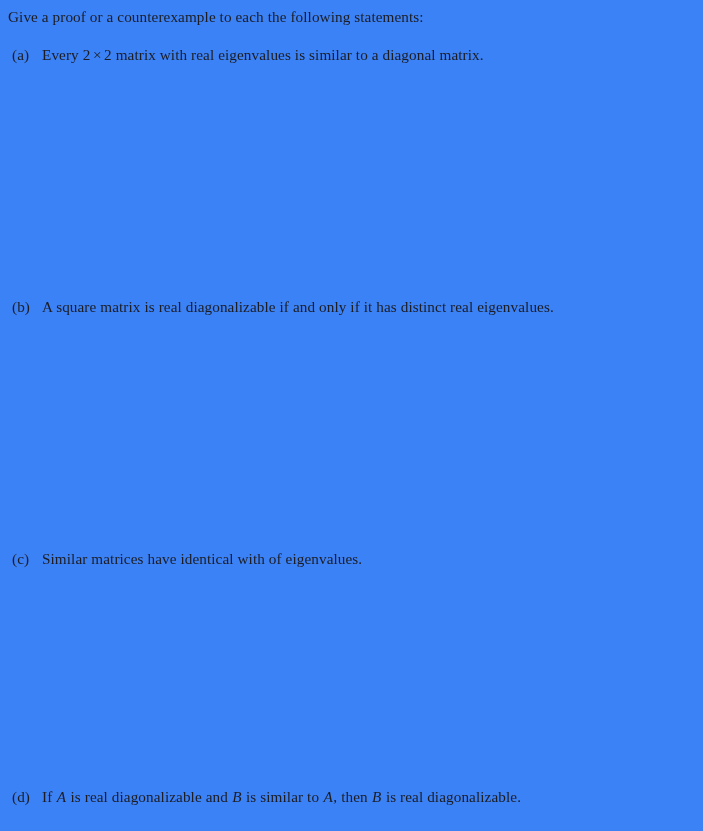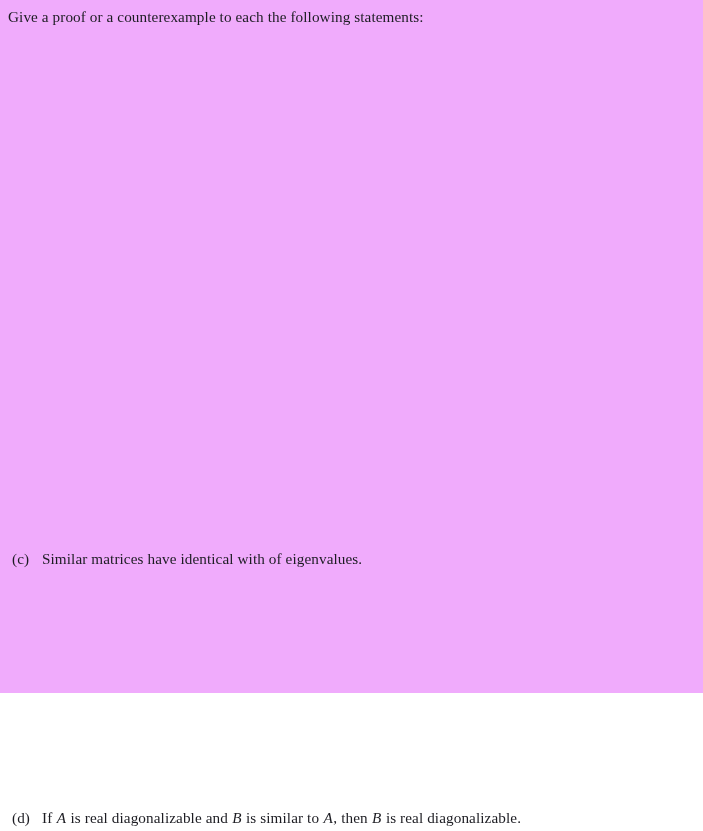--- a/index.html
+++ b/index.html
@@ -17,22 +17,22 @@
     font-family: "Liberation Serif", "DejaVu Serif", serif;
     color: #1c1c22;
     -webkit-font-smoothing: antialiased;
   }
 
   .page {
     position: absolute;
     left: 0;
     top: 0;
     width: 703px;
-    height: 693px;
-    background: #f0abfc;
+    height: 831px;
+    background: #3b82f6;
   }
 
   
   .intro {
     position: absolute;
     left: 8px;
     top: 7px;
     font-size: 15.2px;
     line-height: 20px;
     letter-spacing: 0.1px;
@@ -58,21 +58,21 @@
   }
 
   .item-text {
     display: inline;
   }
 
   
   .item-a { top: 45px; }
   .item-b { top: 297px; }
   .item-c { top: 549px; }
-  .item-d { top: 787px; margin-top: 21px; }
+  .item-d { top: 787px; }
 
   
   .mvar {
     font-family: "Liberation Serif", "DejaVu Serif", serif;
     font-style: italic;
     padding: 0 0.5px;
   }
 
   .mtimes {
     padding: 0 2.5px;
@@ -94,23 +94,29 @@
   .answer-b { top: 320px; height: 226px; }
   .answer-c { top: 572px; height: 226px; }
 </style>
 </head>
 <body>
 
 <div class="page">
 
   <div class="intro">Give a proof or a counterexample to each the following statements:</div>
 
+  <div class="item item-a">
+    <span class="item-label">(a)</span><span class="item-text"><span>Every </span><span class="mnum">2</span><span class="mtimes">×</span><span class="mnum">2</span><span> matrix with real eigenvalues is similar to a diagonal matrix.</span></span>
+  </div>
 
   <div class="answer-space answer-a"></div>
 
+  <div class="item item-b">
+    <span class="item-label">(b)</span><span class="item-text">A square matrix is real diagonalizable if and only if it has distinct real eigenvalues.</span>
+  </div>
 
   <div class="answer-space answer-b"></div>
 
   <div class="item item-c">
     <span class="item-label">(c)</span><span class="item-text">Similar matrices have identical with of eigenvalues.</span>
   </div>
 
   <div class="answer-space answer-c"></div>
 
   <div class="item item-d">

